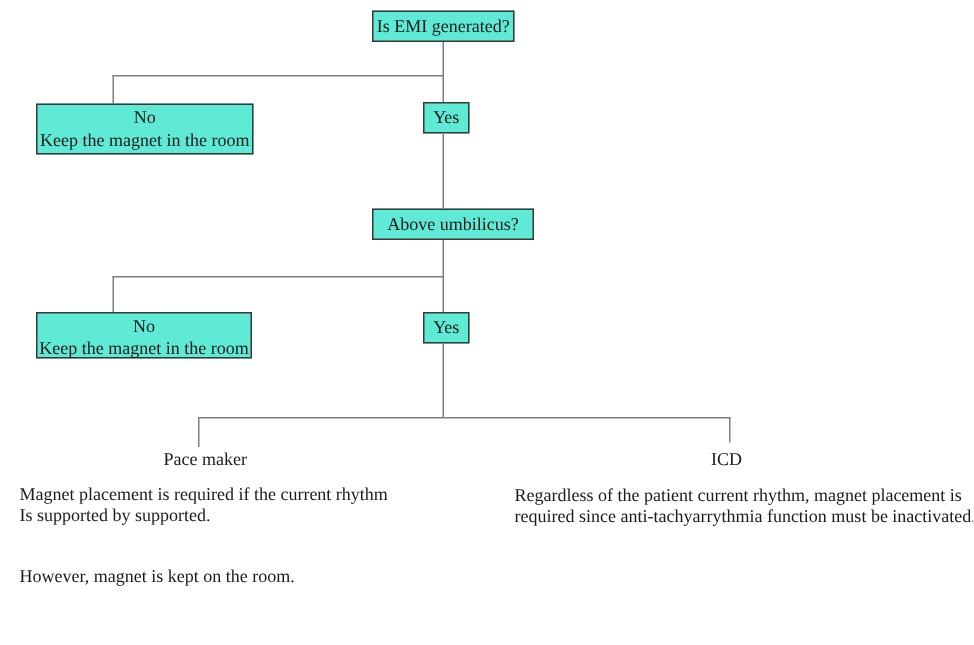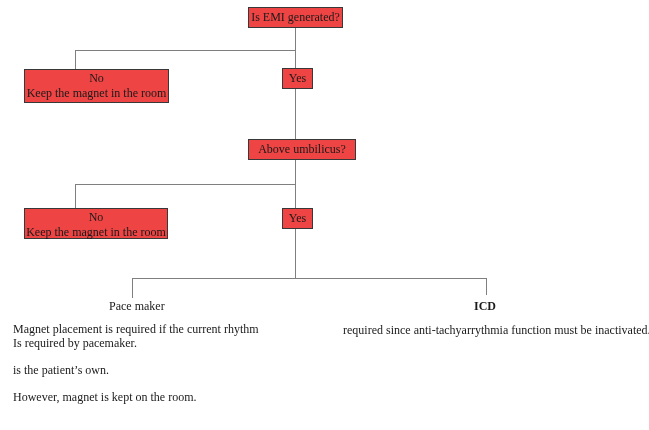--- a/index.html
+++ b/index.html
@@ -10,21 +10,21 @@
     background: var(--background, #ffffff);
     font-family: "Liberation Serif", "DejaVu Serif", serif;
     color: var(--text, #1a1a1a);
     font-size: 12px;
     overflow: hidden;
   }
   .node {
     position: absolute;
     box-sizing: border-box;
     border: 1px solid var(--box-border, #383838);
-    background: #ef4444;
+    background: #5eead4;
     text-align: center;
     white-space: nowrap;
   }
   .node.single { line-height: 19px; }
   .node.double { line-height: 15px; padding-top: 1px; margin-left: 17px; }
   .line { position: absolute; background: var(--connector-line, #7f7f7f); }
   .label { position: absolute; white-space: nowrap; }
   .note { position: absolute; }
   .note-line {
     height: 13.7px;
@@ -66,28 +66,28 @@
   </div>
 
   <div class="node single" style="left:282px; top:208px; width:31px; height:21px;">Yes</div>
 
   <div class="line" style="left:295px; top:229px; width:1px; height:49px;"></div>
   <div class="line" style="left:132px; top:278px; width:355px; height:1px;"></div>
   <div class="line" style="left:132px; top:278px; width:1px; height:20px;"></div>
   <div class="line" style="left:486px; top:278px; width:1px; height:17px;"></div>
 
   <div class="label" style="left:109px; top:299px;">Pace maker</div>
-  <div class="label" style="left:474px; top:299px;font-weight:bold;">ICD</div>
+  <div class="label" style="left:474px; top:299px;">ICD</div>
 
   <div class="note" style="left:13px; top:323px; width:325px;">
     <div class="note-line">Magnet placement is required if the current rhythm</div>
-    <div class="note-line">Is required by pacemaker.</div>
+    <div class="note-line">Is supported by supported.</div>
     <div class="note-line"></div>
-    <div class="note-line">is the patient’s own.</div>
     <div class="note-line"></div>
     <div class="note-line">However, magnet is kept on the room.</div>
   </div>
 
   <div class="note" style="left:343px; top:324px; width:300px;">
+    <div class="note-line">Regardless of the patient current rhythm, magnet placement is</div>
     <div class="note-line">required since anti-tachyarrythmia function must be inactivated.</div>
   </div>
 
 </div>
 
 </body></html>

